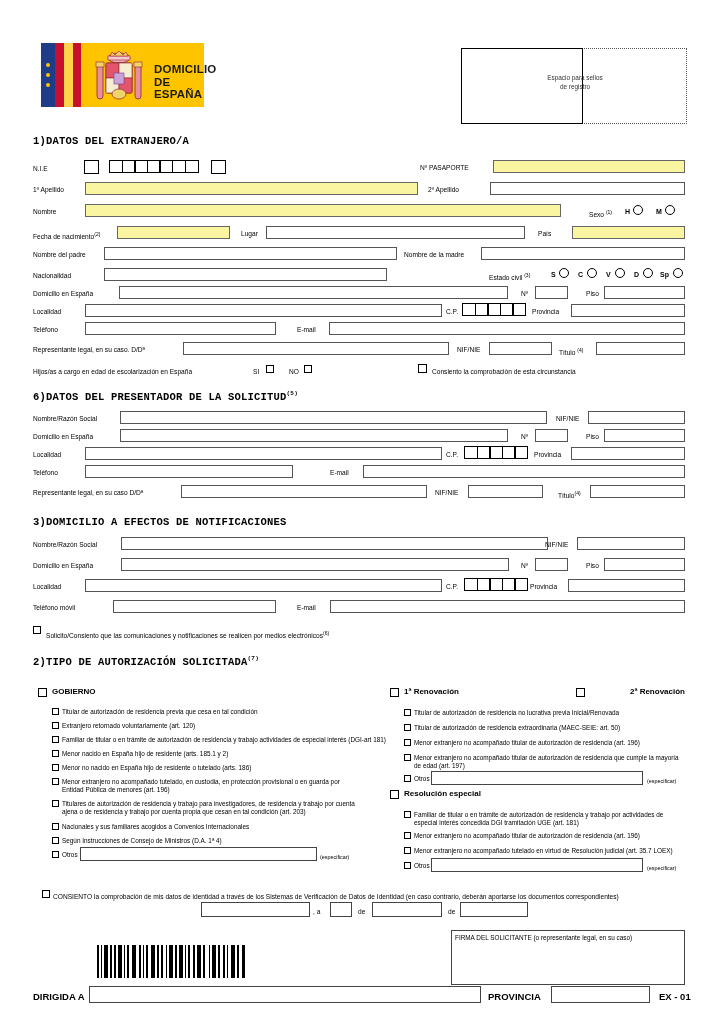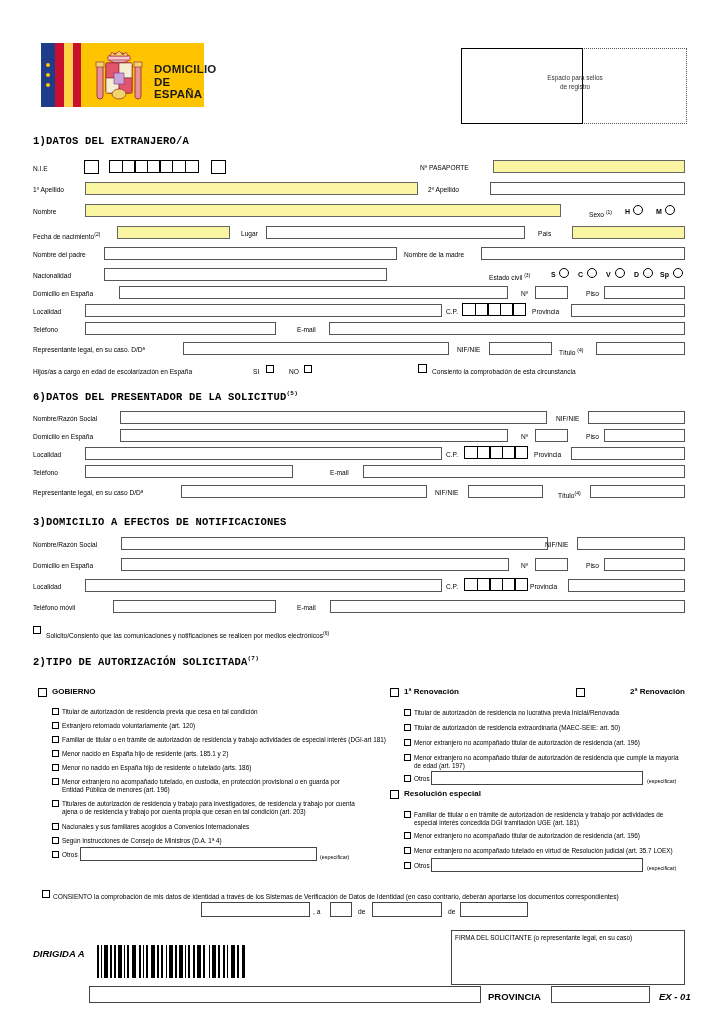--- a/index.html
+++ b/index.html
@@ -429,19 +429,19 @@
     <b style="left:112px;width:1px;"></b>
       <b style="left:115px;width:4px;"></b>
       <b style="left:121px;width:2px;"></b>
     <b style="left:126px;width:2px;"></b>
       <b style="left:130px;width:1px;"></b>
       <b style="left:134px;width:4px;"></b>
     <b style="left:140px;width:2px;"></b>
       <b style="left:145px;width:3px;"></b>
   </div>
 
-  <div class="footline" style="left:33px;top:948px;font-style:italic;">DIRIGIDA A</div>
+  <div class="footline" style="left:33px;top:991px;">DIRIGIDA A</div>
   <div class="bigfld" style="left:89px;top:986px;width:392px;height:17px;"></div>
   <div class="footline" style="left:488px;top:991px;">PROVINCIA</div>
   <div class="bigfld" style="left:551px;top:986px;width:99px;height:17px;"></div>
-  <div class="footline" style="left:659px;top:991px;font-style:italic;">EX - 01</div>
+  <div class="footline" style="left:659px;top:991px;">EX - 01</div>
 
 </div>
 
 </body></html>

